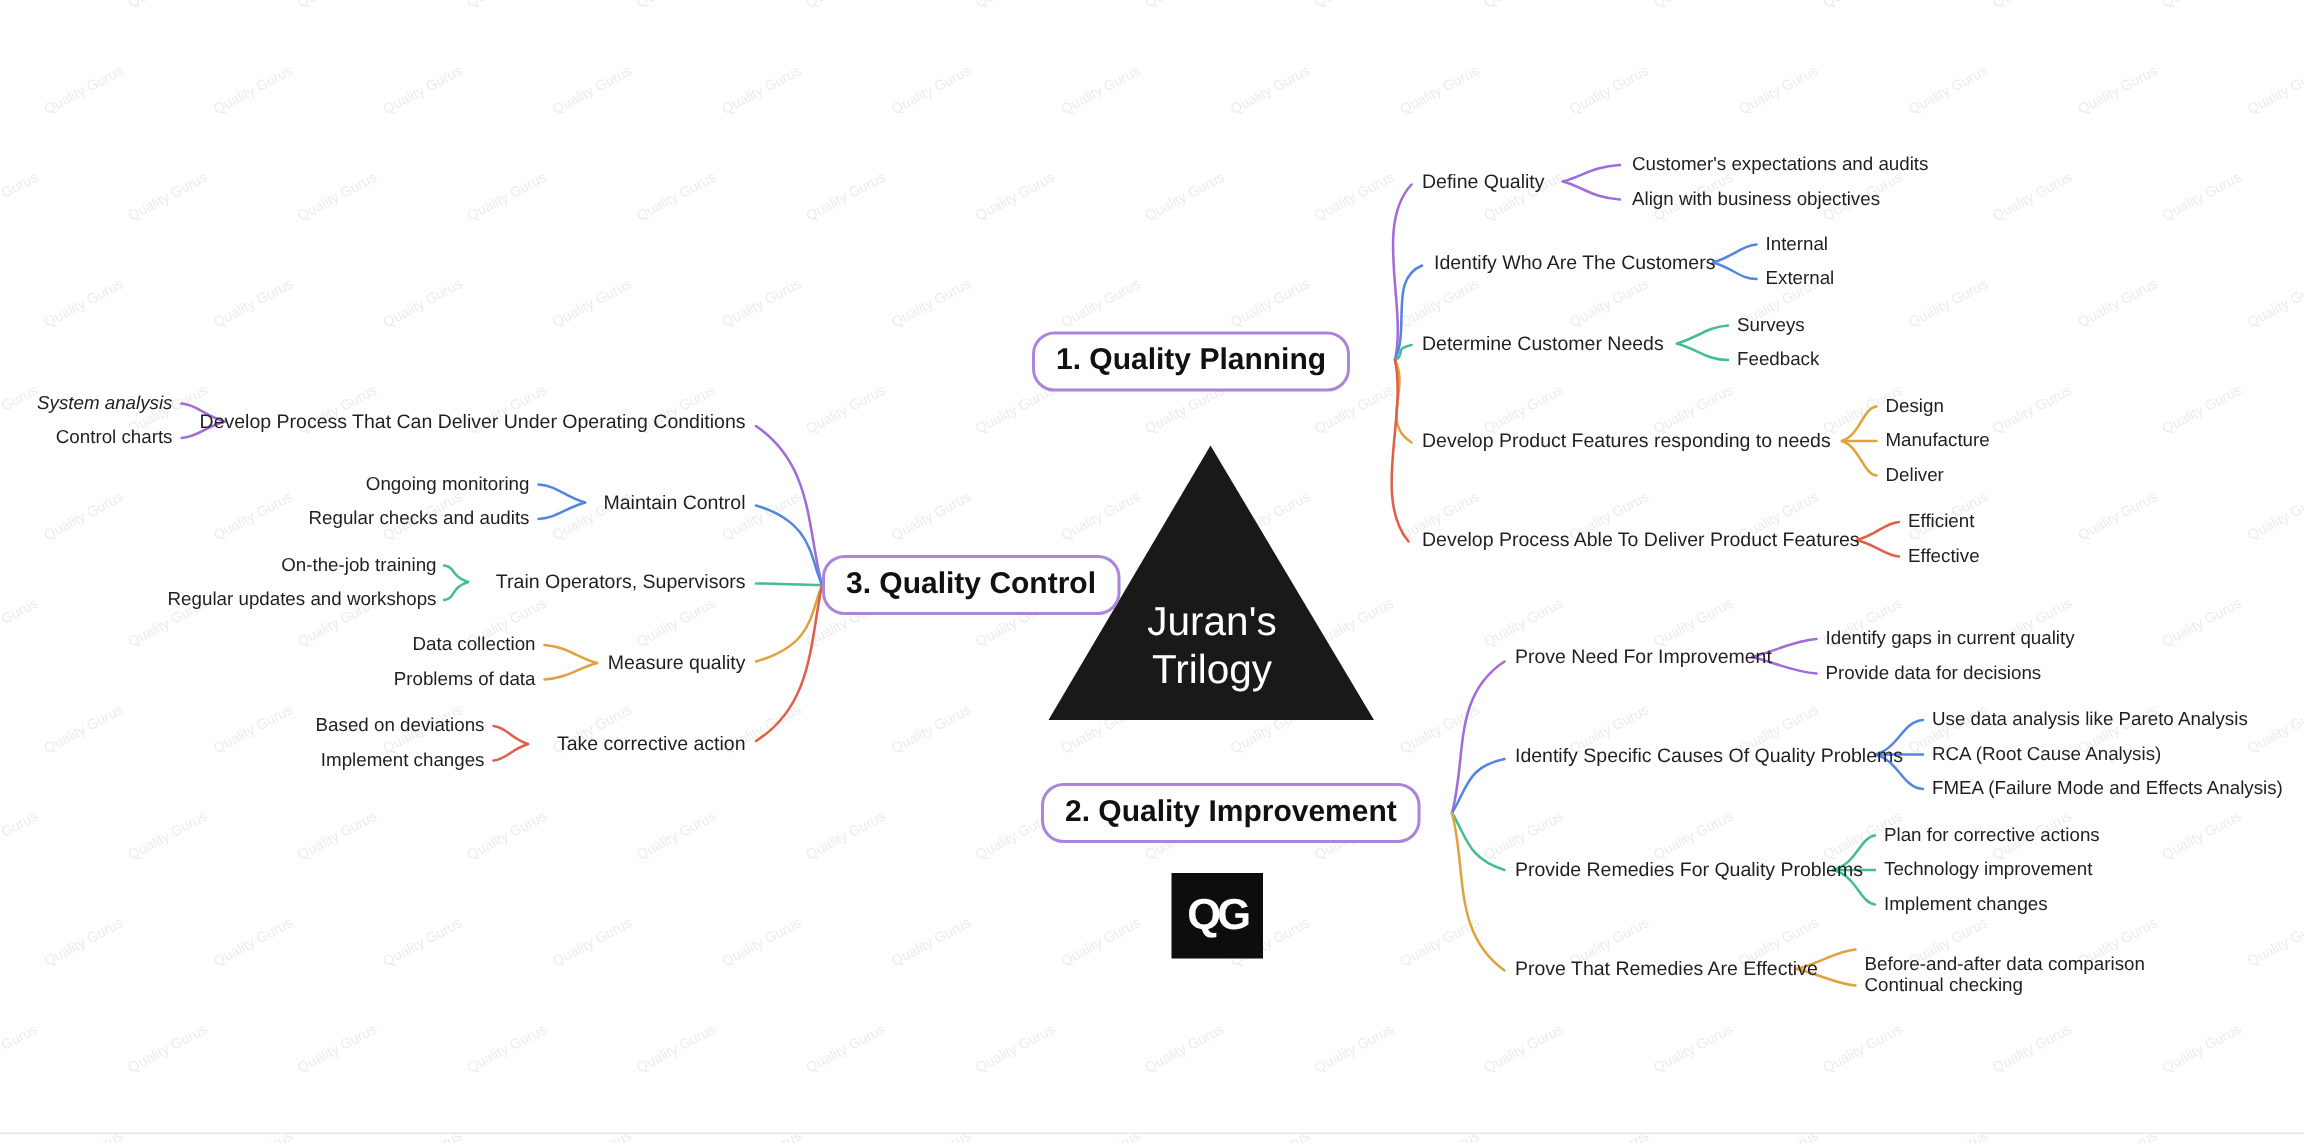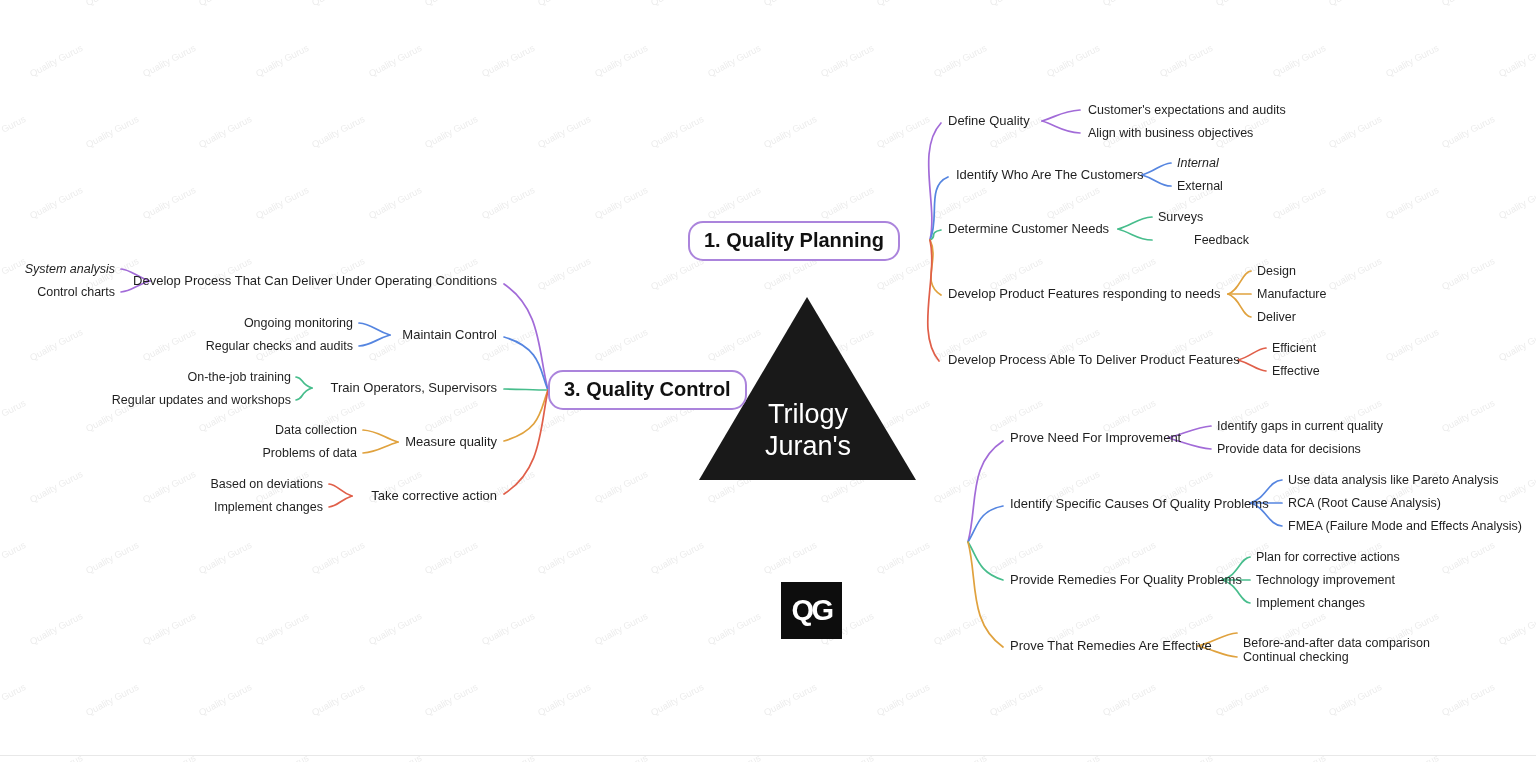--- a/index.html
+++ b/index.html
@@ -266,43 +266,44 @@
     <path d="M390,335 C376,339 372,345 359,346" stroke="#5585e0"></path>
     <path d="M312,388 C300,384 304,378 296,377" stroke="#47bd8c"></path>
     <path d="M312,388 C300,392 304,399 296,400" stroke="#47bd8c"></path>
     <path d="M398,442 C384,438 378,431 363,430" stroke="#e0a23e"></path>
     <path d="M398,442 C384,446 378,452 363,453" stroke="#e0a23e"></path>
     <path d="M352,496 C340,492 338,485 329,484" stroke="#e05f49"></path>
     <path d="M352,496 C340,500 338,506 329,507" stroke="#e05f49"></path>
   </svg>
 
   <div class="tri-text">
+    <div>Juran's</div>
     <div>Trilogy</div>
-    <div>Juran's</div>
   </div>
 
   <div class="logo">
     <span>QG</span>
   </div>
 
   <div class="mainbox" style="left:688px;top:241px;">1. Quality Planning</div>
+  <div class="mainbox" style="left:694px;top:542px;">2. Quality Improvement</div>
   <div class="mainbox" style="left:548px;top:390px;">3. Quality Control</div>
 
   <div class="node" style="left:948px;top:121px;">Define Quality</div>
   <div class="node" style="left:956px;top:175px;">Identify Who Are The Customers</div>
   <div class="node" style="left:948px;top:229px;">Determine Customer Needs</div>
   <div class="node" style="left:948px;top:294px;">Develop Product Features responding to needs</div>
   <div class="node" style="left:948px;top:360px;">Develop Process Able To Deliver Product Features</div>
 
   <div class="node leaf" style="left:1088px;top:110px;">Customer's expectations and audits</div>
   <div class="node leaf" style="left:1088px;top:133px;">Align with business objectives</div>
-  <div class="node leaf" style="left:1177px;top:163px;font-style:italic;">Internal</div>
+  <div class="node leaf" style="left:1177px;top:163px;">Internal</div>
   <div class="node leaf" style="left:1177px;top:186px;">External</div>
   <div class="node leaf" style="left:1158px;top:217px;">Surveys</div>
-  <div class="node leaf" style="left:1158px;top:240px;margin-left:36px;">Feedback</div>
+  <div class="node leaf" style="left:1158px;top:240px;">Feedback</div>
   <div class="node leaf" style="left:1257px;top:271px;">Design</div>
   <div class="node leaf" style="left:1257px;top:294px;">Manufacture</div>
   <div class="node leaf" style="left:1257px;top:317px;">Deliver</div>
   <div class="node leaf" style="left:1272px;top:348px;">Efficient</div>
   <div class="node leaf" style="left:1272px;top:371px;">Effective</div>
 
   <div class="node" style="left:1010px;top:438px;">Prove Need For Improvement</div>
   <div class="node" style="left:1010px;top:504px;">Identify Specific Causes Of Quality Problems</div>
   <div class="node" style="left:1010px;top:580px;">Provide Remedies For Quality Problems</div>
   <div class="node" style="left:1010px;top:646px;">Prove That Remedies Are Effective</div>

